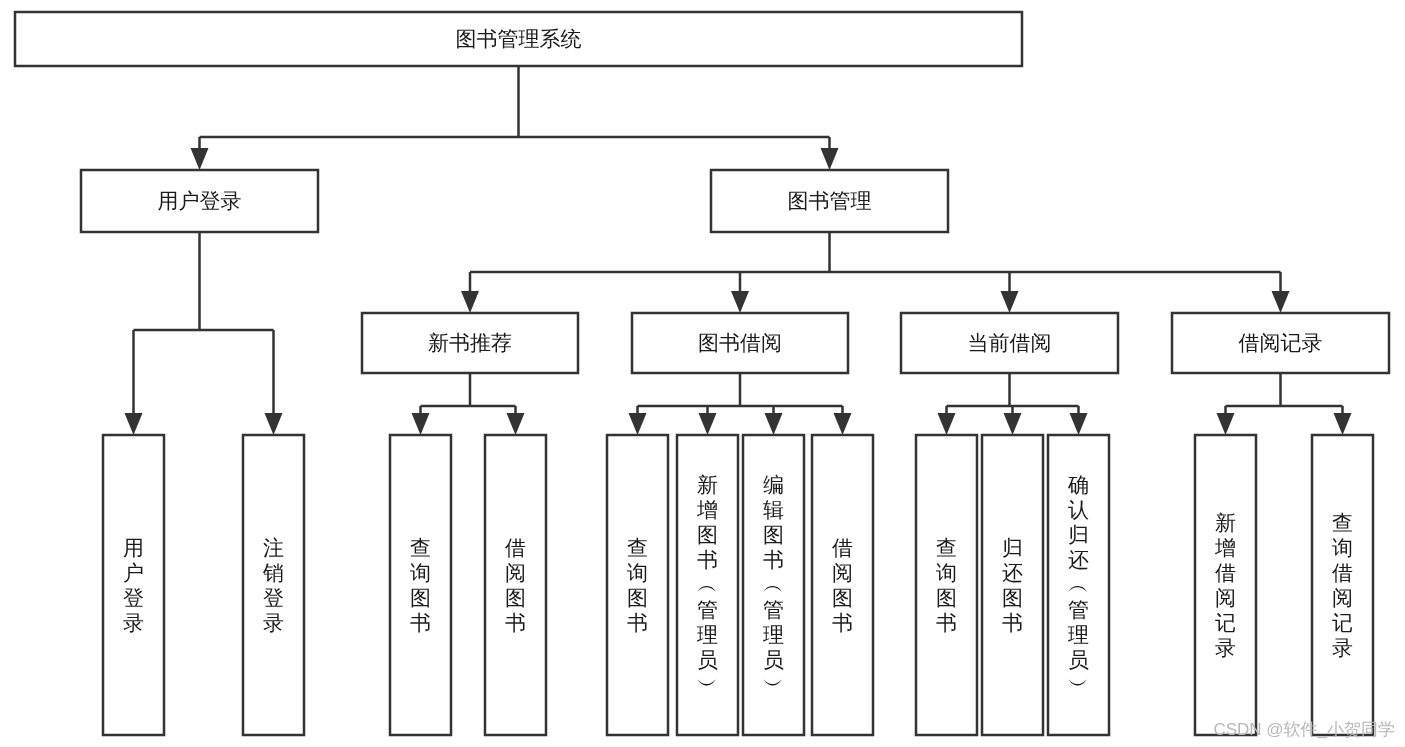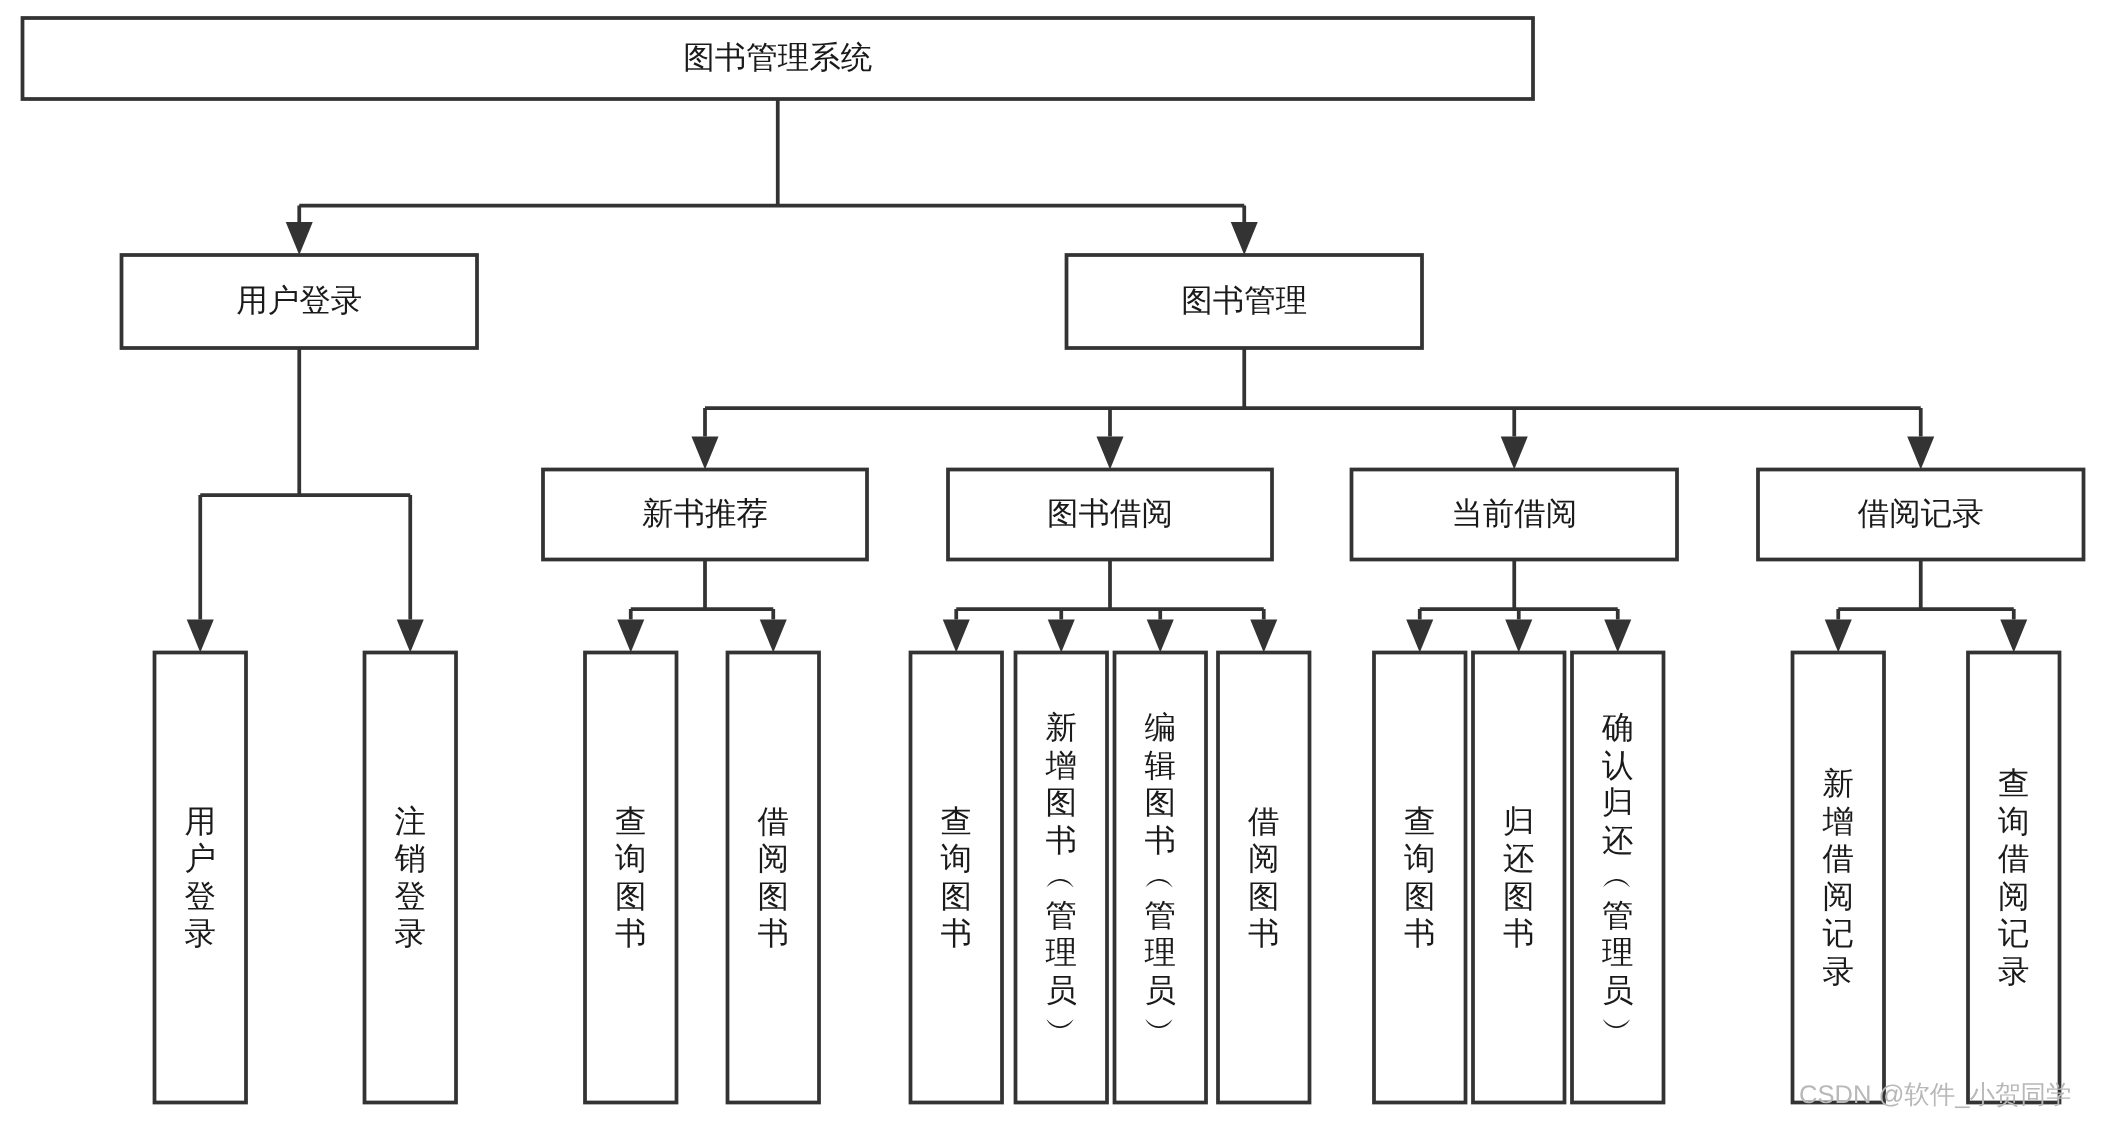--- a/index.html
+++ b/index.html
@@ -46,21 +46,21 @@
     stroke: #333333;
     stroke-width: 2.5;
     fill: none;
   }
   .edge-arrow {
     fill: #333333;
     stroke: none;
   }
   .watermark {
     position: absolute;
-    right: 24px;
+    right: 10px;
     bottom: 6px;
     font-family: "Liberation Sans", "DejaVu Sans", sans-serif;
     font-size: 17px;
     color: #b8b8b8;
     white-space: nowrap;
     pointer-events: none;
   }
 </style>
 </head>
 <body>

